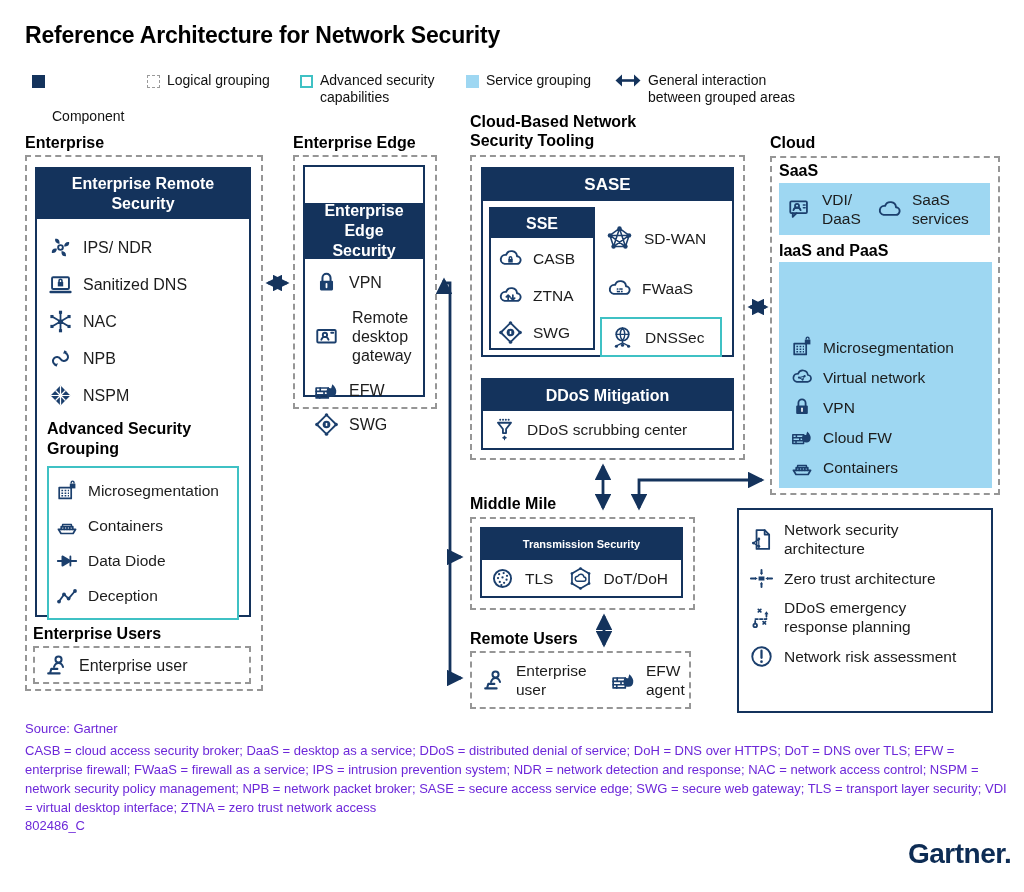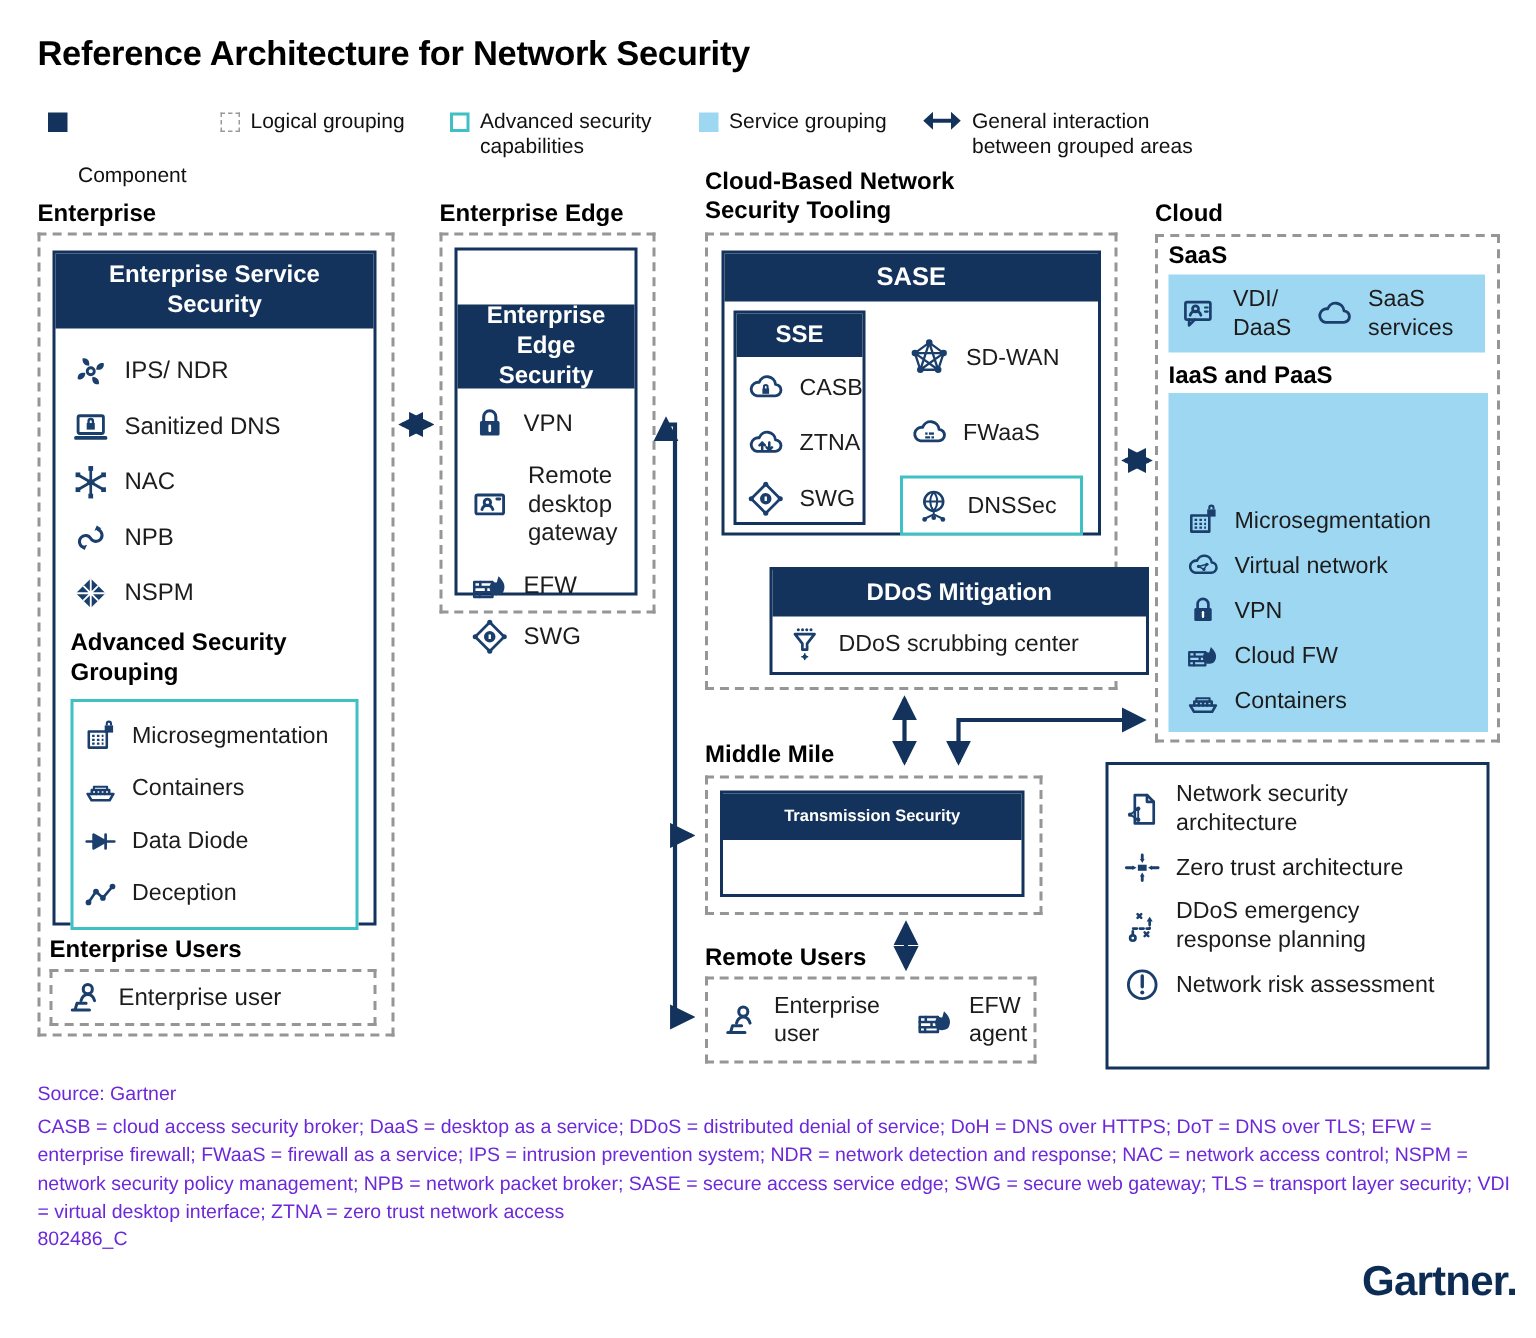--- a/index.html
+++ b/index.html
@@ -303,21 +303,21 @@
       <path d="M7 7.5H21" stroke="#14335c" stroke-width="2.6" fill="none"></path>
       <path d="M8 1.5L1.5 7.5L8 13.5z" fill="#14335c"></path>
         <path d="M20 1.5L26.5 7.5L20 13.5z" fill="#14335c"></path>
     </svg>
     <div class="legend-item" style="left:648px;top:2px;width:150px;">General interaction between grouped areas</div>
   </div>
 
   <div class="abs sec-label" style="left:25px;top:133px;">Enterprise</div>
   <div class="abs dashed" style="left:25px;top:155px;width:234px;height:532px;"></div>
   <div class="abs navy-box" style="left:35px;top:167px;width:216px;height:450px;">
-    <div class="hdr" style="height:50px;font-size:16px;padding:0 16px;">Enterprise Service Security</div>
+    <div class="hdr" style="height:50px;font-size:16px;padding:0 16px;">Enterprise Remote Security</div>
     <div style="padding:10px 10px 12px 10px;">
       <div class="row" style="height:37px;font-size:16px;">
           <svg class="ic">
             <use href="#i-fan"></use>
           </svg>
           <span>IPS/ NDR</span>
         </div>
       <div class="row" style="height:37px;font-size:16px;">
           <svg class="ic">
             <use href="#i-laptop-lock"></use>
@@ -411,21 +411,21 @@
           <span>SWG</span>
         </div>
     </div>
   </div>
 
   <div class="abs sec-label" style="left:470px;top:112px;width:210px;">Cloud-Based Network Security Tooling</div>
   <div class="abs dashed" style="left:470px;top:155px;width:271px;height:301px;"></div>
   <div class="abs navy-box" style="left:481px;top:167px;width:253px;height:190px;">
     <div class="hdr" style="height:32px;font-size:17px;">SASE</div>
   </div>
-  <div class="abs navy-box" style="left:489px;top:207px;width:88px;height:143px;">
+  <div class="abs navy-box" style="left:489px;top:207px;width:106px;height:143px;">
     <div class="hdr" style="height:29px;font-size:16px;">SSE</div>
     <div style="padding:2px 4px 0 6px;">
       <div class="row" style="height:37px;">
           <svg class="ic">
             <use href="#i-cloud-lock"></use>
           </svg>
           <span>CASB</span>
         </div>
       <div class="row" style="height:37px;">
           <svg class="ic">
@@ -454,34 +454,48 @@
       <span>FWaaS</span>
     </div>
   <div class="abs teal-box" style="left:600px;top:317px;width:122px;height:40px;display:flex;align-items:center;padding-left:7px;box-sizing:border-box;">
     <div class="row">
         <svg class="ic">
           <use href="#i-globe-net"></use>
         </svg>
         <span>DNSSec</span>
       </div>
   </div>
-  <div class="abs navy-box" style="left:481px;top:378px;width:253px;height:72px;margin-left:32px;">
+  <div class="abs navy-box" style="left:481px;top:378px;width:253px;height:72px;">
     <div class="hdr" style="height:31px;font-size:16px;">DDoS Mitigation</div>
     <div class="row" style="height:37px;padding-left:8px;">
         <svg class="ic">
           <use href="#i-funnel"></use>
         </svg>
         <span>DDoS scrubbing center</span>
       </div>
   </div>
 
   <div class="abs sec-label" style="left:470px;top:494px;">Middle Mile</div>
   <div class="abs dashed" style="left:470px;top:517px;width:221px;height:89px;"></div>
   <div class="abs navy-box" style="left:480px;top:527px;width:203px;height:71px;">
     <div class="hdr" style="height:31px;font-size:11px;">Transmission Security</div>
+    <div style="display:flex;align-items:center;height:36px;padding-left:7px;gap:14px;">
+      <div class="row">
+          <svg class="ic">
+            <use href="#i-dotball"></use>
+          </svg>
+          <span>TLS</span>
+        </div>
+      <div class="row">
+          <svg class="ic">
+            <use href="#i-hex-cloud"></use>
+          </svg>
+          <span>DoT/DoH</span>
+        </div>
+    </div>
   </div>
 
   <div class="abs sec-label" style="left:470px;top:629px;">Remote Users</div>
   <div class="abs dashed" style="left:470px;top:651px;width:221px;height:58px;display:flex;align-items:center;gap:16px;padding-left:8px;box-sizing:border-box;">
     <div class="row">
         <svg class="ic">
           <use href="#i-user"></use>
         </svg>
         <span style="width:78px;">Enterprise user</span>
       </div>

